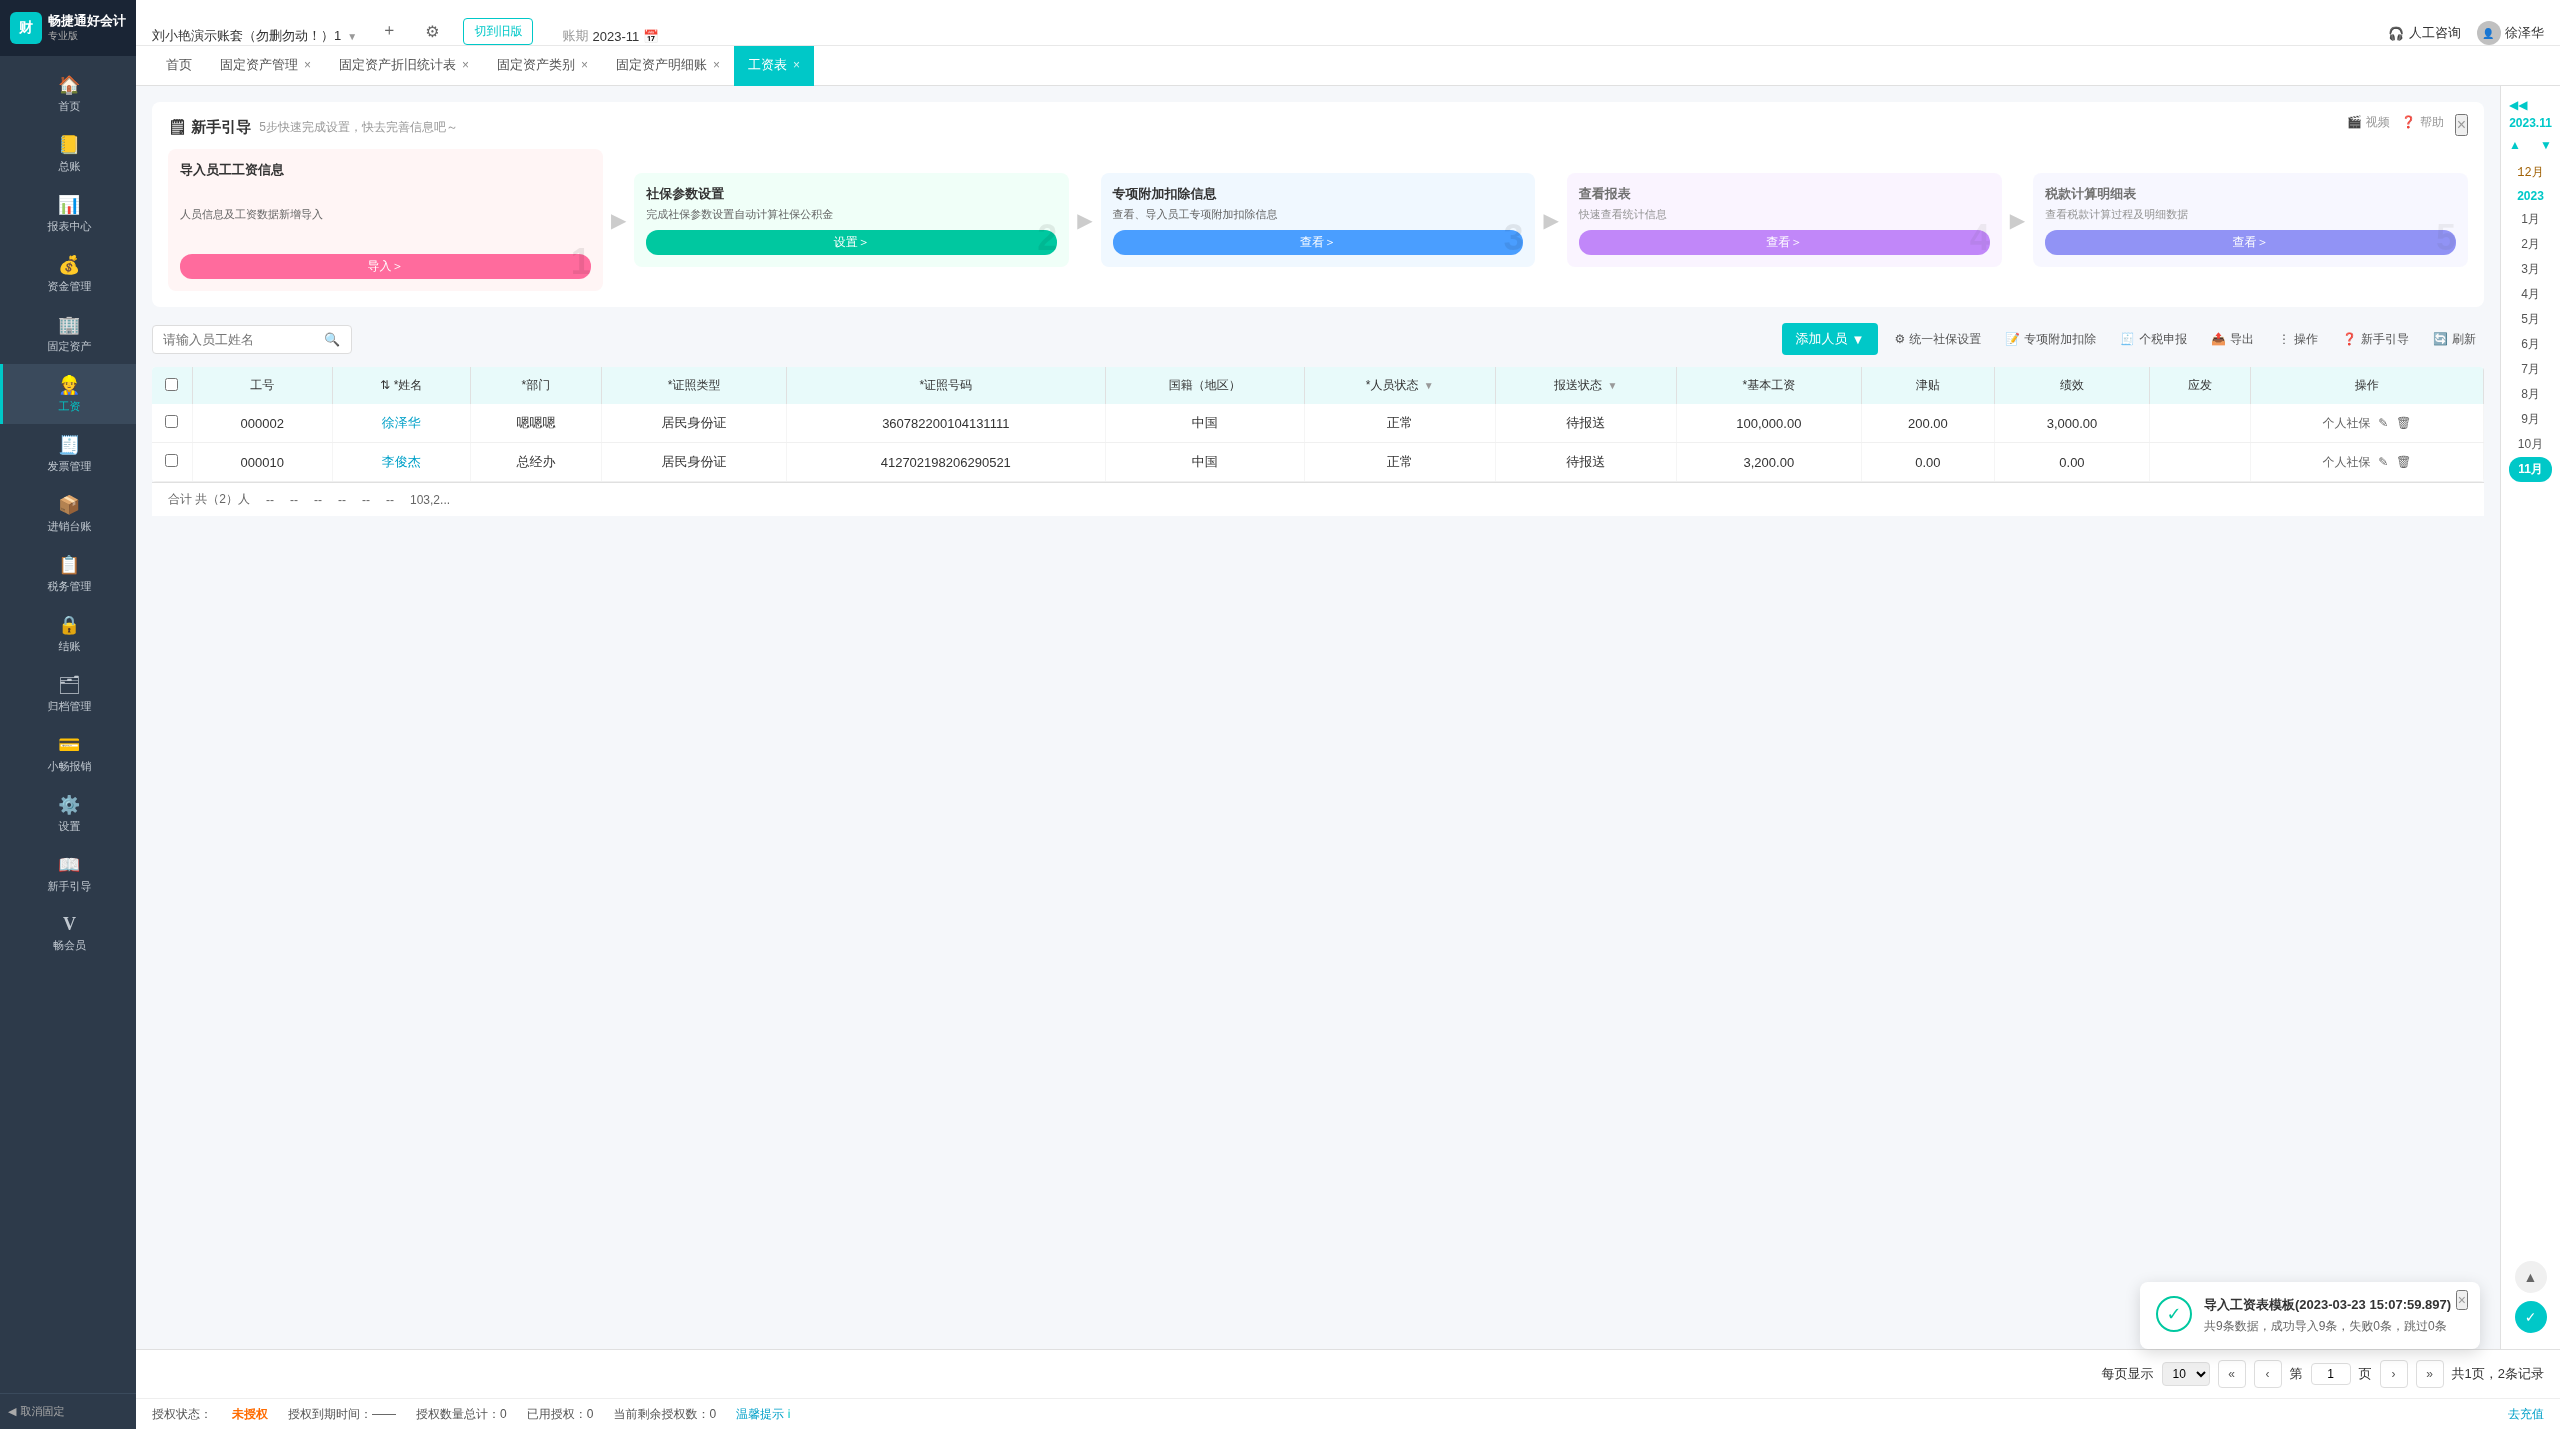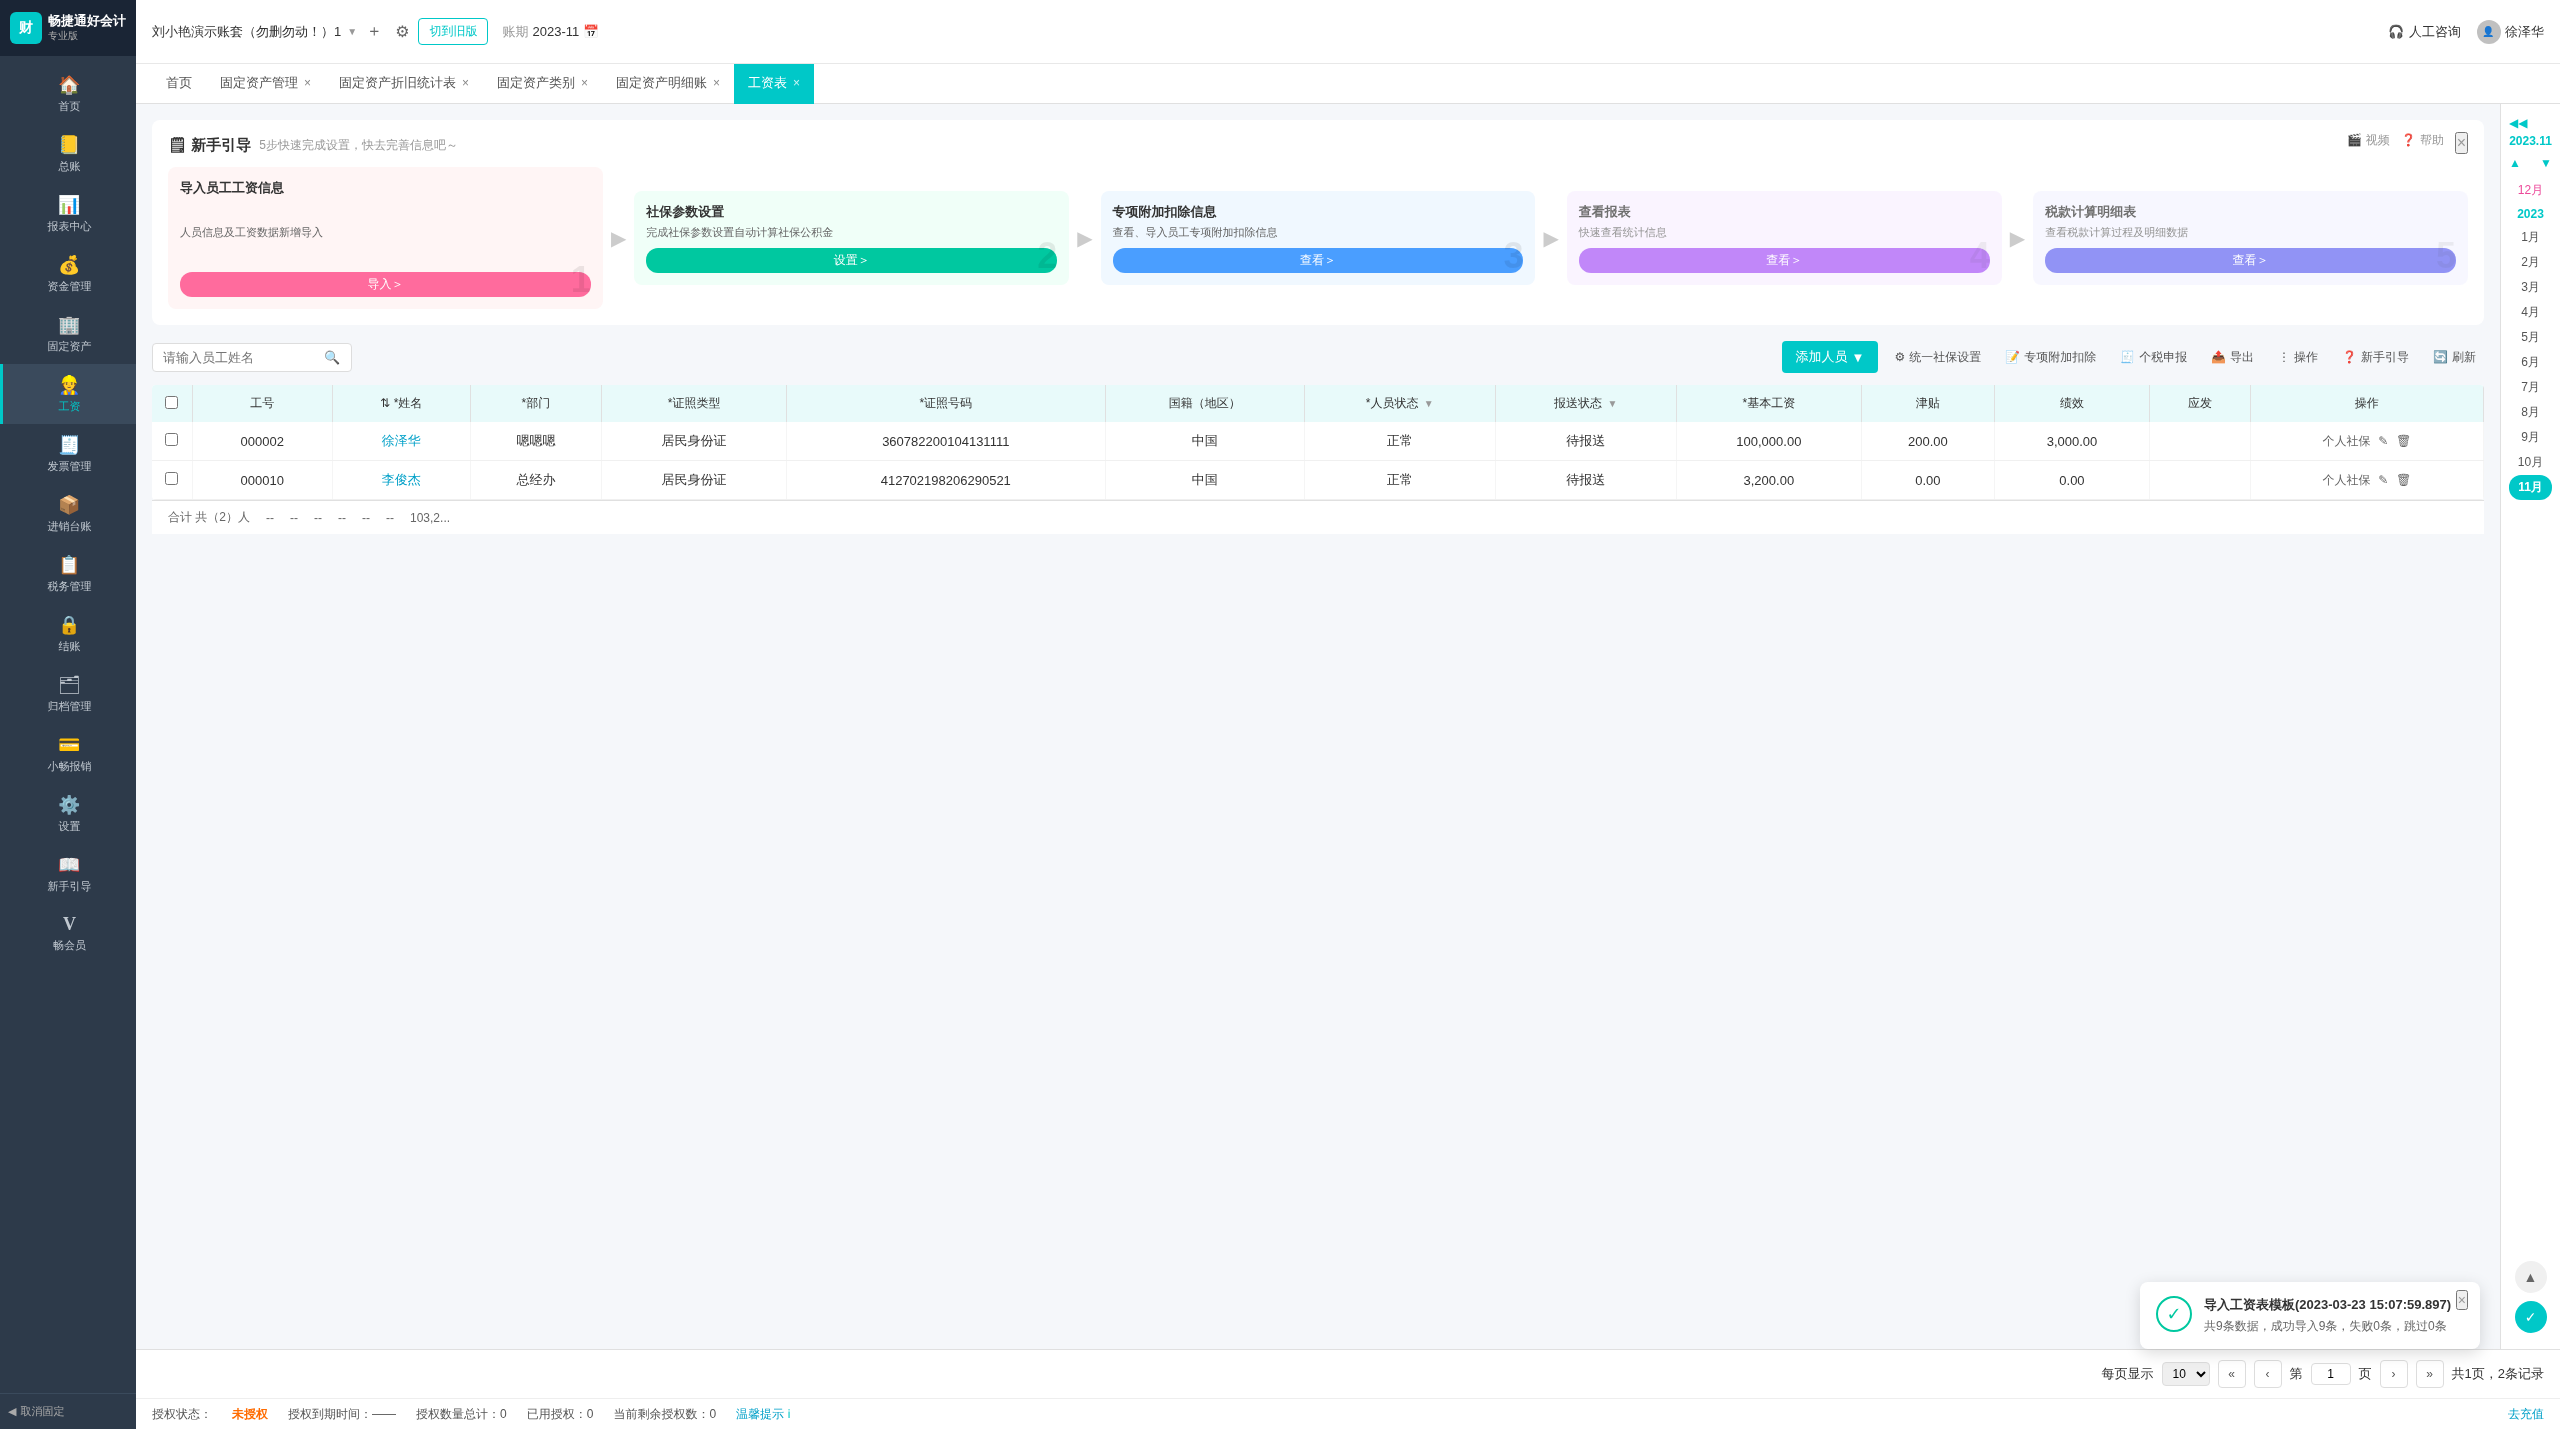--- a/index.html
+++ b/index.html
@@ -43,24 +43,24 @@
     .sidebar-cancel { display: flex; align-items: center; gap: 4px; color: #aaa; font-size: 11px; cursor: pointer; }
 
     
     .main { flex: 1; display: flex; flex-direction: column; overflow: hidden; }
 
     
     .topbar {
       background: white;
       border-bottom: 1px solid #e8e8e8;
       padding: 0 16px;
-      height: 64px;
+      height: 46px;
       display: flex;
-      align-items: center;
-      gap: 5px;
+      align-items: flex-end;
+      gap: 20px;
       flex-shrink: 0;
     }
     .topbar-account {
       display: flex; align-items: center; gap: 6px; font-size: 13px; color: #333;
       cursor: pointer;
     }
     .topbar-account .arrow { color: #999; font-size: 10px; }
     .topbar-btn {
       background: none; border: none; cursor: pointer; color: #666; font-size: 16px; padding: 4px;
     }
@@ -572,21 +572,21 @@
 
     <div class="side-panel">
       <div style="display:flex; align-items:center; justify-content:space-between; width:100%; padding:0 4px;">
         <button class="topbar-btn" style="font-size:12px; color:#00c8c8;">◀◀</button>
       </div>
       <div class="side-panel-year">2023.11</div>
       <div style="display:flex; justify-content:space-between; width:100%; padding:0 4px; margin-bottom:4px;">
         <button class="topbar-btn" style="font-size:12px; color:#00c8c8;">▲</button>
         <button class="topbar-btn" style="font-size:12px; color:#00c8c8;">▼</button>
       </div>
-      <div class="side-month" style="color:#ec4899;">12月</div>
+      <div class="side-month" style="color:#a16207;font-family:Liberation Mono, monospace;">12月</div>
       <div class="side-month current-year">2023</div>
       <div class="side-month">1月</div>
       <div class="side-month">2月</div>
       <div class="side-month">3月</div>
       <div class="side-month">4月</div>
       <div class="side-month">5月</div>
       <div class="side-month">6月</div>
       <div class="side-month">7月</div>
       <div class="side-month">8月</div>
       <div class="side-month">9月</div>

